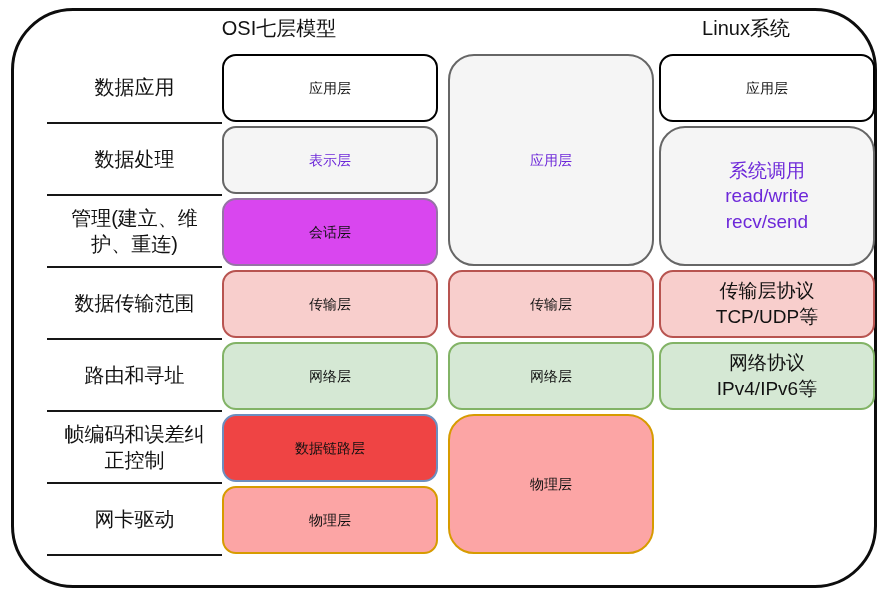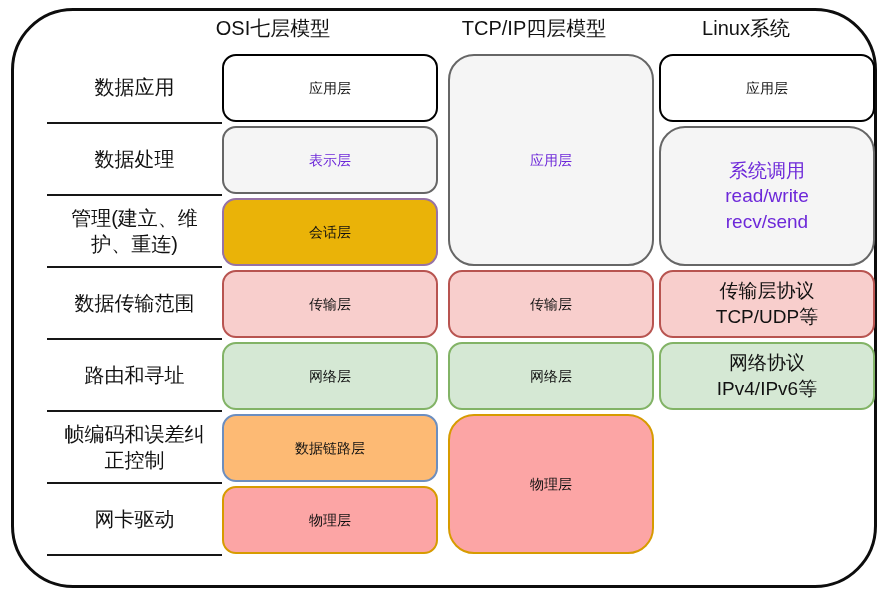--- a/index.html
+++ b/index.html
@@ -11,21 +11,21 @@
   .outer-frame {
     position:absolute; left:11px; top:8px; width:866px; height:580px;
     border:3px solid #0d0d0d; border-radius:62px; box-sizing:border-box;
     background:transparent;
   }
   .hdr {
     position:absolute; top:13px; height:30px;
     display:flex; align-items:center; justify-content:center;
     font-size:20px; white-space:nowrap;
   }
-  .hdr-osi   { left:189px; width:168px; }
+  .hdr-osi   { left:195px; width:168px; }
   .hdr-tcpip { left:438px; width:192px; }
   .hdr-linux { left:672px; width:148px; }
 
   .grid {
     position:absolute; left:47px; top:52px;
     display:grid;
     grid-template-columns:175px 216px 10px 206px 5px 216px;
     grid-template-rows:repeat(7,72px);
   }
   .rlabel {
@@ -39,43 +39,42 @@
     margin:2px 0; border-radius:14px; box-sizing:border-box;
     display:flex; align-items:center; justify-content:center;
     text-align:center; font-size:14px; line-height:1.35;
     white-space:pre-line;
   }
   .box.tall { border-radius:26px; }
   .box.fs19 { font-size:19px; }
 
   .c-white  { background:#ffffff; border:2.5px solid #000000; }
   .c-gray   { background:#f5f5f5; border:2px solid #666666; color:#6d28d9; }
-  .c-purple { background:#eab308; border:2px solid #9673a6; }
+  .c-purple { background:#d946ef; border:2px solid #9673a6; }
   .c-red    { background:#f8cecc; border:2px solid #b85450; }
   .c-green  { background:#d5e8d4; border:2px solid #82b366; }
-  .c-blue   { background:#fdba74; border:2px solid #6c8ebf; }
+  .c-blue   { background:#ef4444; border:2px solid #6c8ebf; }
   .c-orange { background:#fca5a5; border:2px solid #d79b00; }
 
   .col-osi   { grid-column:2; }
   .col-tcpip { grid-column:4; }
   .col-linux { grid-column:6; }
   .r1 { grid-row:1; } .r2 { grid-row:2; } .r3 { grid-row:3; }
   .r4 { grid-row:4; } .r5 { grid-row:5; } .r6 { grid-row:6; } .r7 { grid-row:7; }
   .span2 { grid-row-end:span 2; }
   .span3 { grid-row-end:span 3; }
 </style>
 </head>
 <body>
 
 <div class="canvas">
 
   <div class="outer-frame"></div>
 
   <div class="hdr hdr-osi">OSI七层模型</div>
-  <div class="hdr hdr-tcpip">TCP/IP四层模型</div>
   <div class="hdr hdr-linux">Linux系统</div>
 
   <div class="grid">
 
     <div class="rlabel r1">数据应用</div>
     <div class="rlabel r2">数据处理</div>
     <div class="rlabel r3">管理(建立、维
 护、重连)</div>
     <div class="rlabel r4">数据传输范围</div>
     <div class="rlabel r5">路由和寻址</div>

